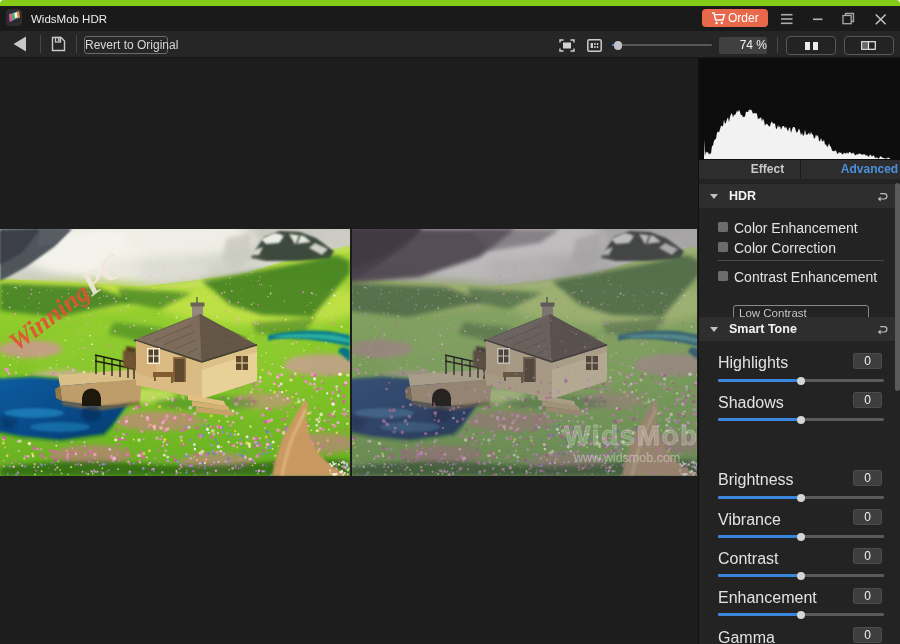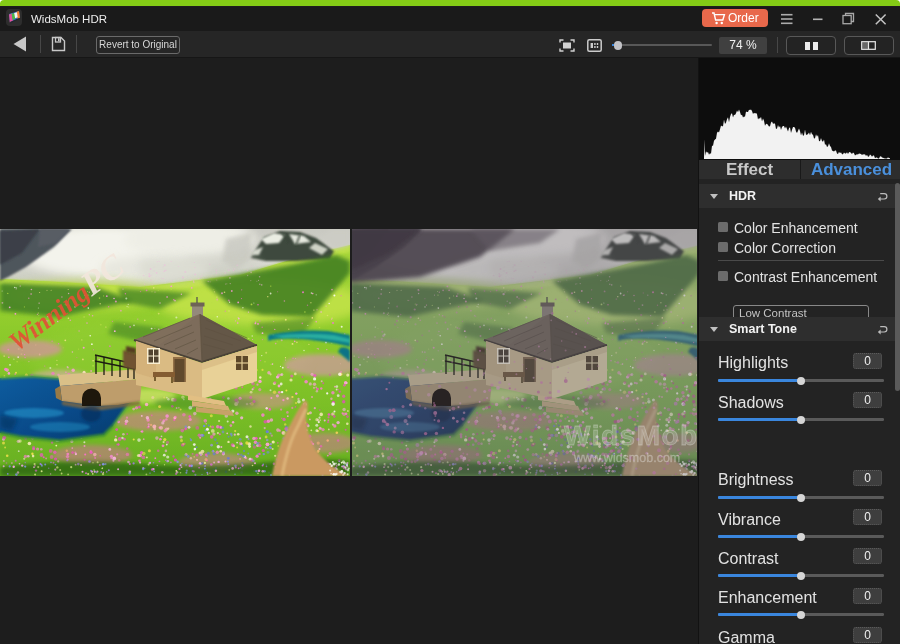--- a/index.html
+++ b/index.html
@@ -13,37 +13,37 @@
   #apptitle { position:absolute; left:31px; top:5.5px; color:#ececec; font-size:11.5px; }
   #order { position:absolute; left:702px; top:2px; width:66px; height:18px; background:#e8684b;
     border-radius:4px; color:#fff; font-size:12px; }
   #order span { position:absolute; left:26px; top:2px; }
   .winbtn { position:absolute; top:0; }
   
   #toolbar { position:absolute; left:0; top:25px; width:900px; height:27px; background:#262626;
     border-bottom:1px solid #161616; }
   .sep { position:absolute; top:4px; width:1px; height:18px; background:#474747; }
   #revert { position:absolute; left:84px; top:4.5px; width:84px; height:18px; border:1px solid #6a6a6a;
-    border-radius:3px; color:#d8d8d8; font-size:10px; text-align:center; line-height:16px; white-space:nowrap;margin-left:12px; }
+    border-radius:3px; color:#d8d8d8; font-size:12px; text-align:center; line-height:16px; white-space:nowrap; }
   #zoombox { position:absolute; left:719px; top:6px; width:48px; height:16.5px; background:#404040;
-    border-radius:2px; color:#f0f0f0; font-size:12px; text-align:center; line-height:16px; }
+    border-radius:2px; color:#f0f0f0; font-size:12px; text-align:right; line-height:16px; }
   .tbtn { position:absolute; top:5px; width:50px; height:18.5px; border:1px solid #585858;
     border-radius:4px; background:#232323; }
   
   #canvas { position:absolute; left:0; top:52px; width:698px; height:592px; background:#1d1d1d; }
   #imgL { position:absolute; left:0; top:171px; width:350px; height:247px; filter:saturate(1.2) brightness(1.02) contrast(1.03); }
   #imgR { position:absolute; left:352px; top:171px; width:345px; height:247px;
     filter:saturate(.72) brightness(.94) hue-rotate(6deg); }
   
   #panel { position:absolute; left:698px; top:52px; width:202px; height:592px; background:#232323;
     border-left:1px solid #121212; color:#e0e0e0; }
   #hist { position:absolute; left:0; top:0; width:202px; height:102px; background:#0d0d0d; }
   #tabs { position:absolute; left:0; top:102px; width:202px; height:19px; background:#2d2d2d; }
   #tabs .t { position:absolute; top:0; width:101px; height:19px; text-align:center;
-    font-size:17px; font-weight:700; line-height:19px; }
+    font-size:12px; font-weight:700; line-height:19px;margin-left:18px; }
   .shead { position:absolute; left:0; width:238px; height:24px; background:#2e2e2e;
     font-size:12.5px; font-weight:700; color:#f2f2f2; line-height:24px; }
   .shead .tri { position:absolute; left:11px; top:10px; width:0; height:0;
     border-left:4.5px solid transparent; border-right:4.5px solid transparent; border-top:5px solid #c0c0c0; }
   .shead .lbl { position:absolute; left:30px; top:0; }
   .cb { position:absolute; left:19px; width:9.5px; height:9.5px; background:#6c6c6c; border-radius:1.5px; }
   .cl { position:absolute; left:35px; font-size:14px; color:#e2e2e2; }
   .rowl { position:absolute; left:19px; font-size:16px; color:#e2e2e2; }
   .vbox { position:absolute; left:154px; width:29px; height:16px; background:#3e3e3e;
     border:1px dotted #5a5a5a; border-radius:3px; color:#f0f0f0; font-size:12px;

